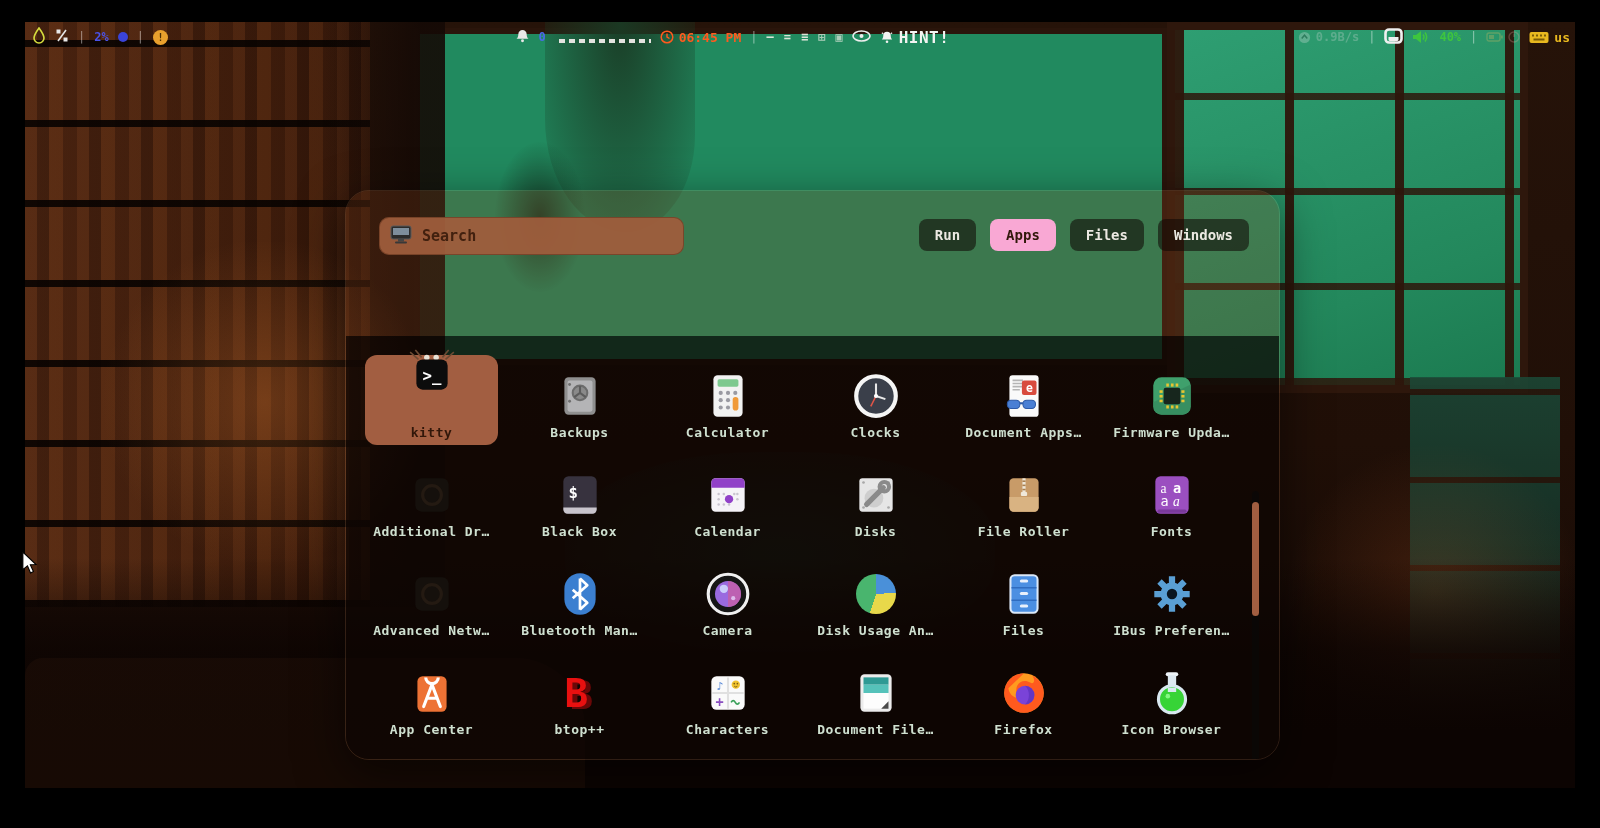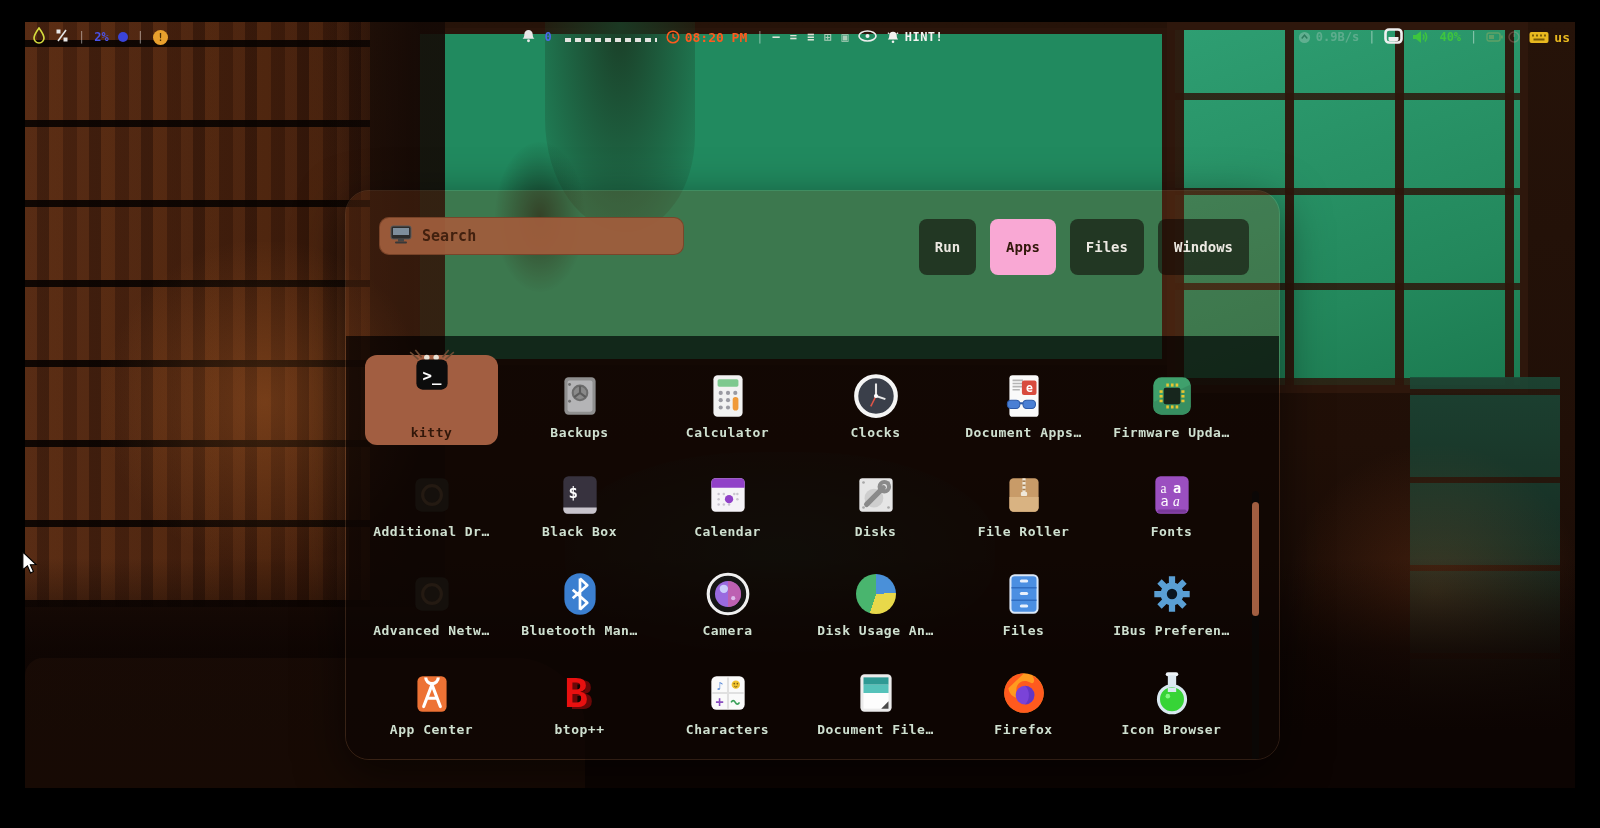--- a/index.html
+++ b/index.html
@@ -65,42 +65,42 @@
   .sb-cpu { color:#4a52e8; }
   .sb-dot { width:10px; height:10px; border-radius:50%; background:#3a44d8; }
   .sb-alert { width:15px; height:15px; border-radius:50%; background:#e8a02d; color:#4a2e06;
     display:flex; align-items:center; justify-content:center; font-size:10px; }
   .sb-notif { color:#4a6ae8; }
   .sb-dashes { width:92px; height:4px; margin-left:4px;
     background:repeating-linear-gradient(90deg,#e4e4e0 0 6px, transparent 6px 10px); align-self:flex-end; margin-bottom:4px; }
   .sb-time { color:#ff5a1e; display:flex; align-items:center; gap:5px; font-size:13px; }
   .sb-layouts { display:flex; align-items:center; gap:10px; color:rgba(245,240,232,0.88); font-size:12px; }
   .sb-layouts .dimglyph { opacity:0.75; }
-  .sb-hint { color:#f4f4f2; display:flex; align-items:center; gap:5px; font-size:12px; letter-spacing:0.5px; }
+  .sb-hint { color:#f4f4f2; display:flex; align-items:center; gap:5px; font-size:16px; letter-spacing:0.5px; }
   .sb-dim { opacity:0.28; display:flex; align-items:center; gap:5px; }
   .sb-vol { color:#3ec53e; display:flex; align-items:center; gap:11px; }
   .sb-kbd { color:#e8b81f; display:flex; align-items:center; gap:5px; font-size:13px; }
 
   
   .launcher { position:absolute; left:345px; top:190px; width:935px; height:570px; z-index:30;
     border-radius:24px; border:1px solid rgba(230,160,110,0.16);
     box-shadow:0 14px 48px rgba(0,0,0,0.55); overflow:hidden; }
   .launcher-header { position:relative; height:145px; background:rgba(140,68,32,0.26); }
   .launcher-body { position:relative; height:425px; background:rgba(13,6,3,0.74); }
 
   .search-box { position:absolute; left:33px; top:26px; width:305px; height:38px;
     background:rgba(158,93,60,0.95); border-radius:10px; display:flex; align-items:center;
     padding:0 10px; gap:9px; box-shadow:inset 0 0 0 1px rgba(60,25,10,0.35); }
   .search-box input { flex:1; background:transparent; border:none; outline:none;
     font-family:inherit; font-size:15px; font-weight:bold; color:#331a0d; }
   .search-box input::placeholder { color:#42210f; opacity:1; }
 
   .tabs { position:absolute; right:30px; top:28px; display:flex; gap:14px; }
   .tab { border:none; cursor:pointer; font-family:inherit; font-size:14px; font-weight:bold;
-    padding:20px 16px; border-radius:8px; background:rgba(16,8,5,0.58); color:#ece9e2; }
+    padding:8px 16px; border-radius:8px; background:rgba(16,8,5,0.58); color:#ece9e2; }
   .tab.active { background:#f9a8d4; color:#32180b; }
 
   .apps-grid { position:absolute; left:19px; top:19px;
     display:grid; grid-template-columns:repeat(6,133px); grid-auto-rows:90px; column-gap:15px; row-gap:9px; }
   .app-cell { display:flex; flex-direction:column; align-items:center; justify-content:flex-end;
     padding-bottom:5px; border-radius:12px; cursor:pointer; }
   .app-cell.selected { background:#a25e41; }
   .app-icon { height:58px; display:flex; align-items:center; justify-content:center; }
   .app-label { font-size:13px; font-weight:bold; color:#cfe0d0; letter-spacing:0.5px; white-space:nowrap; }
   .app-cell.selected .app-label { color:#31170a;margin-top:27px; }
@@ -154,21 +154,21 @@
             <path d="M7 1 a4.5 4.5 0 0 1 4.5 4.5 c0 3 1 4 2 5 H0.5 c1 -1 2 -2 2 -5 A4.5 4.5 0 0 1 7 1 z" fill="#e8e8e8"></path>
             <circle cx="7" cy="12.5" r="1.6" fill="#e8e8e8"></circle>
           </svg></span>
       <span class="sb-notif">0</span>
       <span class="sb-dashes"></span>
       <span class="sb-time">
         <svg width="14" height="14" viewBox="0 0 14 14">
             <circle cx="7" cy="7" r="5.8" fill="none" stroke="#ff5a1e" stroke-width="1.5"></circle>
             <path d="M7 3.5 V7 L9.5 8.5" stroke="#ff5a1e" stroke-width="1.4" fill="none"></path>
           </svg>
-        <span>08:20 PM</span>
+        <span>06:45 PM</span>
       </span>
       <span class="sb-sep">|</span>
       <span class="sb-layouts">
         <span>—</span>
         <span>=</span>
         <span>≡</span>
         <span class="dimglyph">⊞</span>
         <span class="dimglyph">▣</span>
       </span>
       <span><svg width="19" height="12" viewBox="0 0 19 12">

